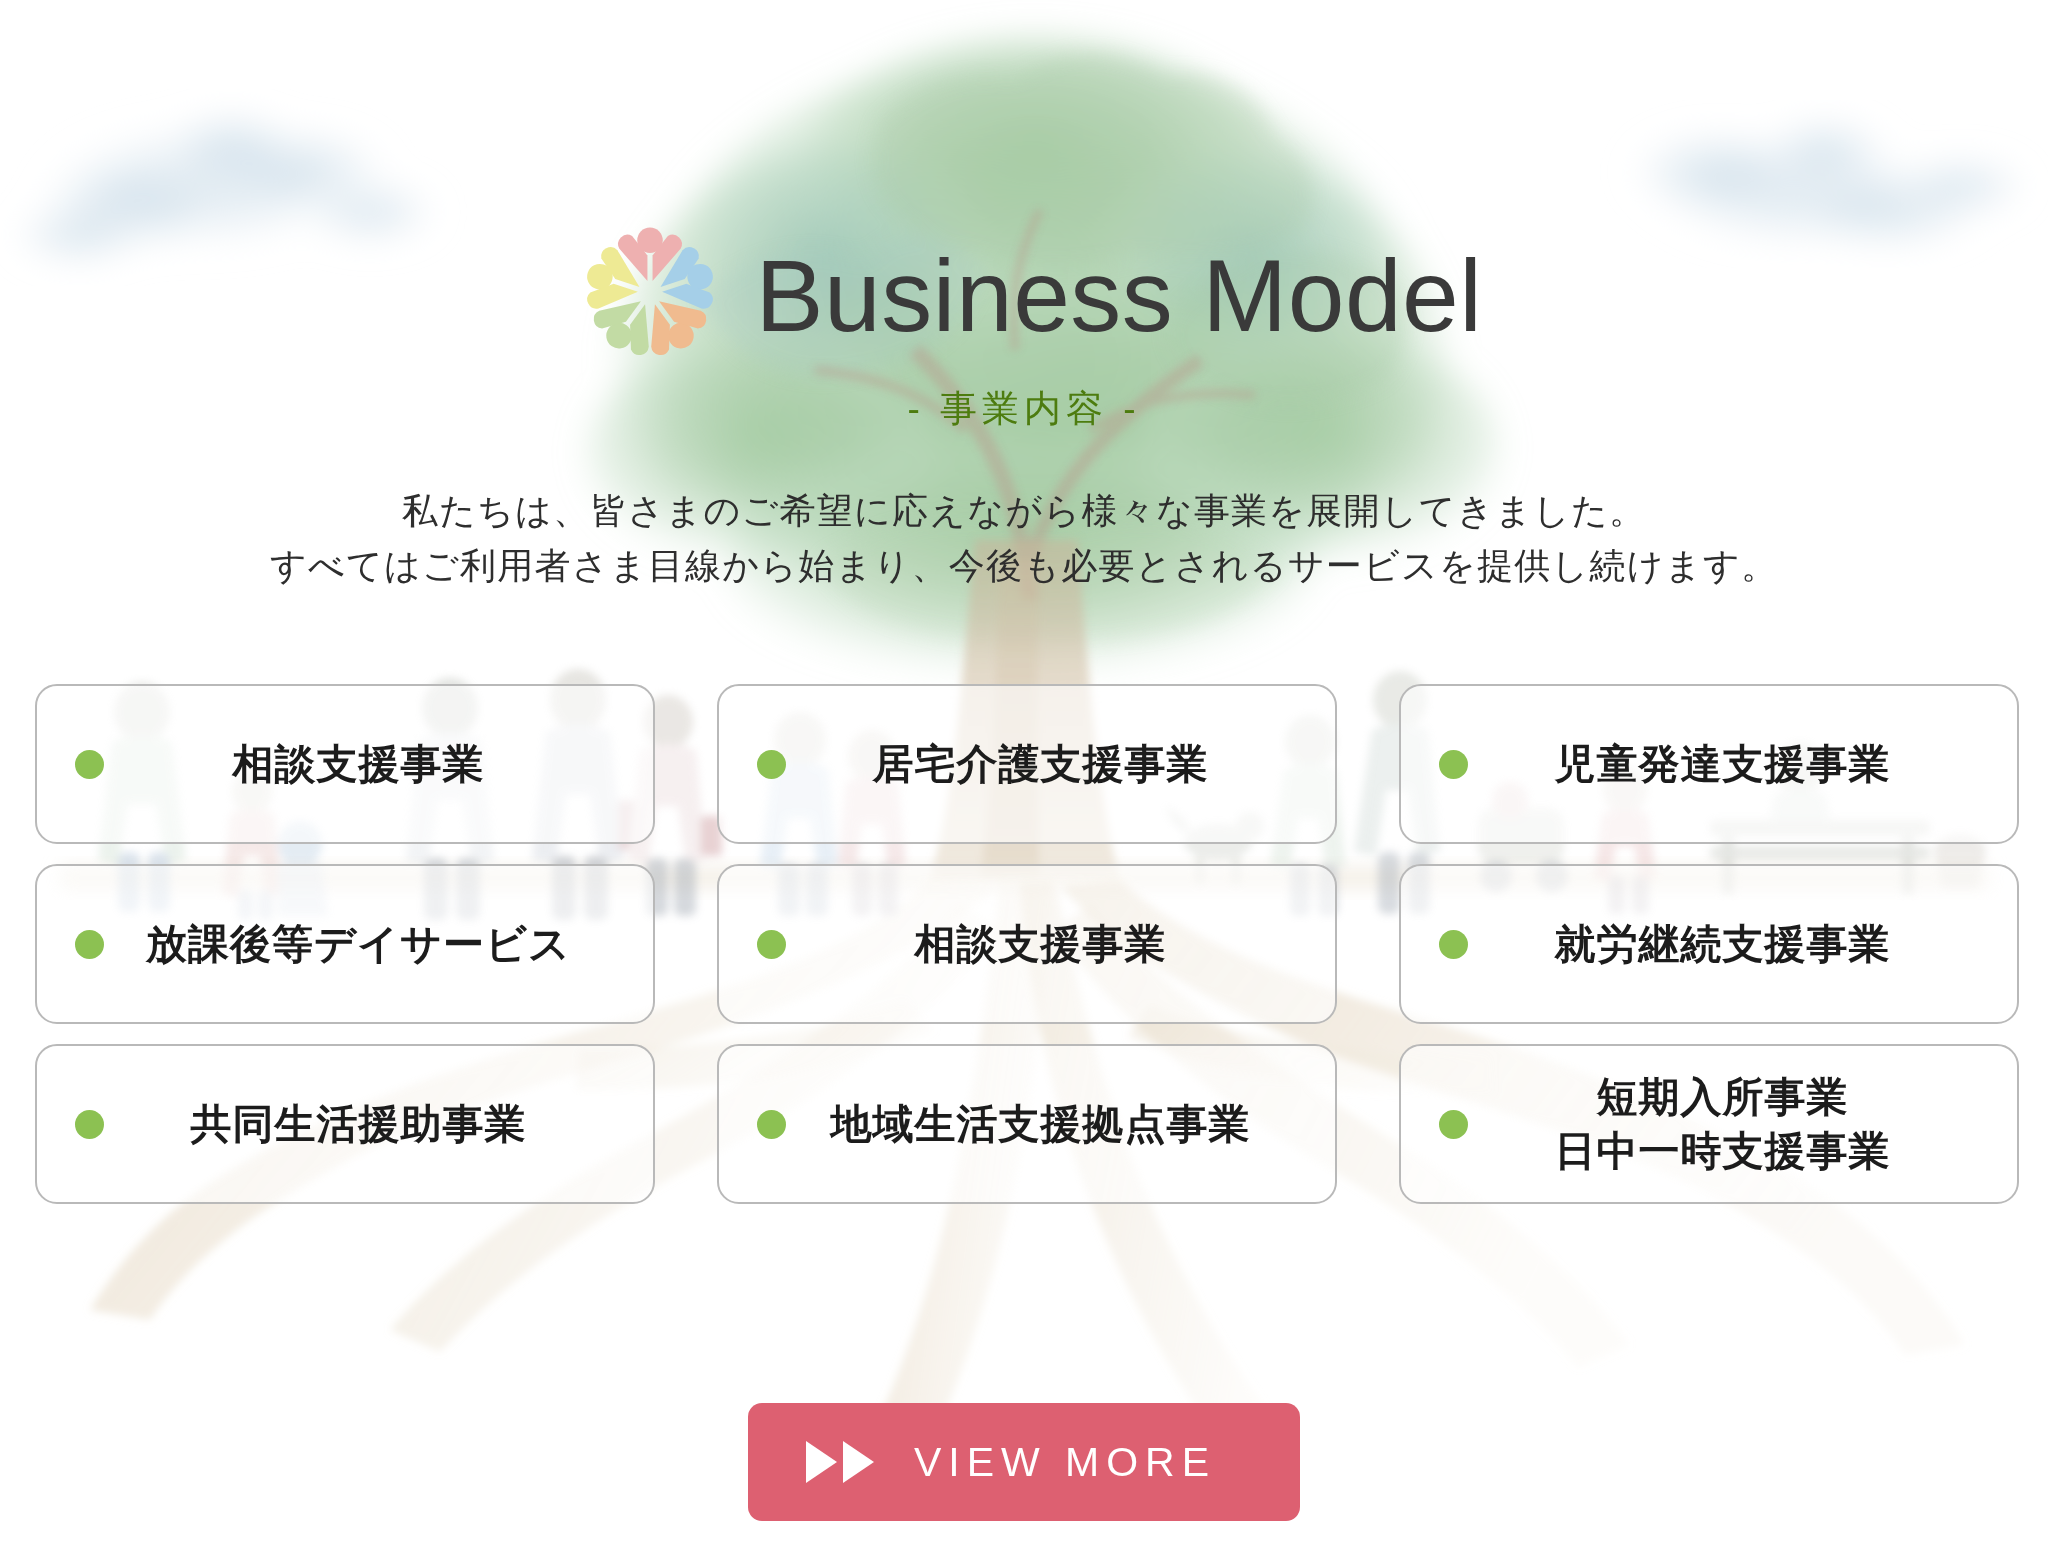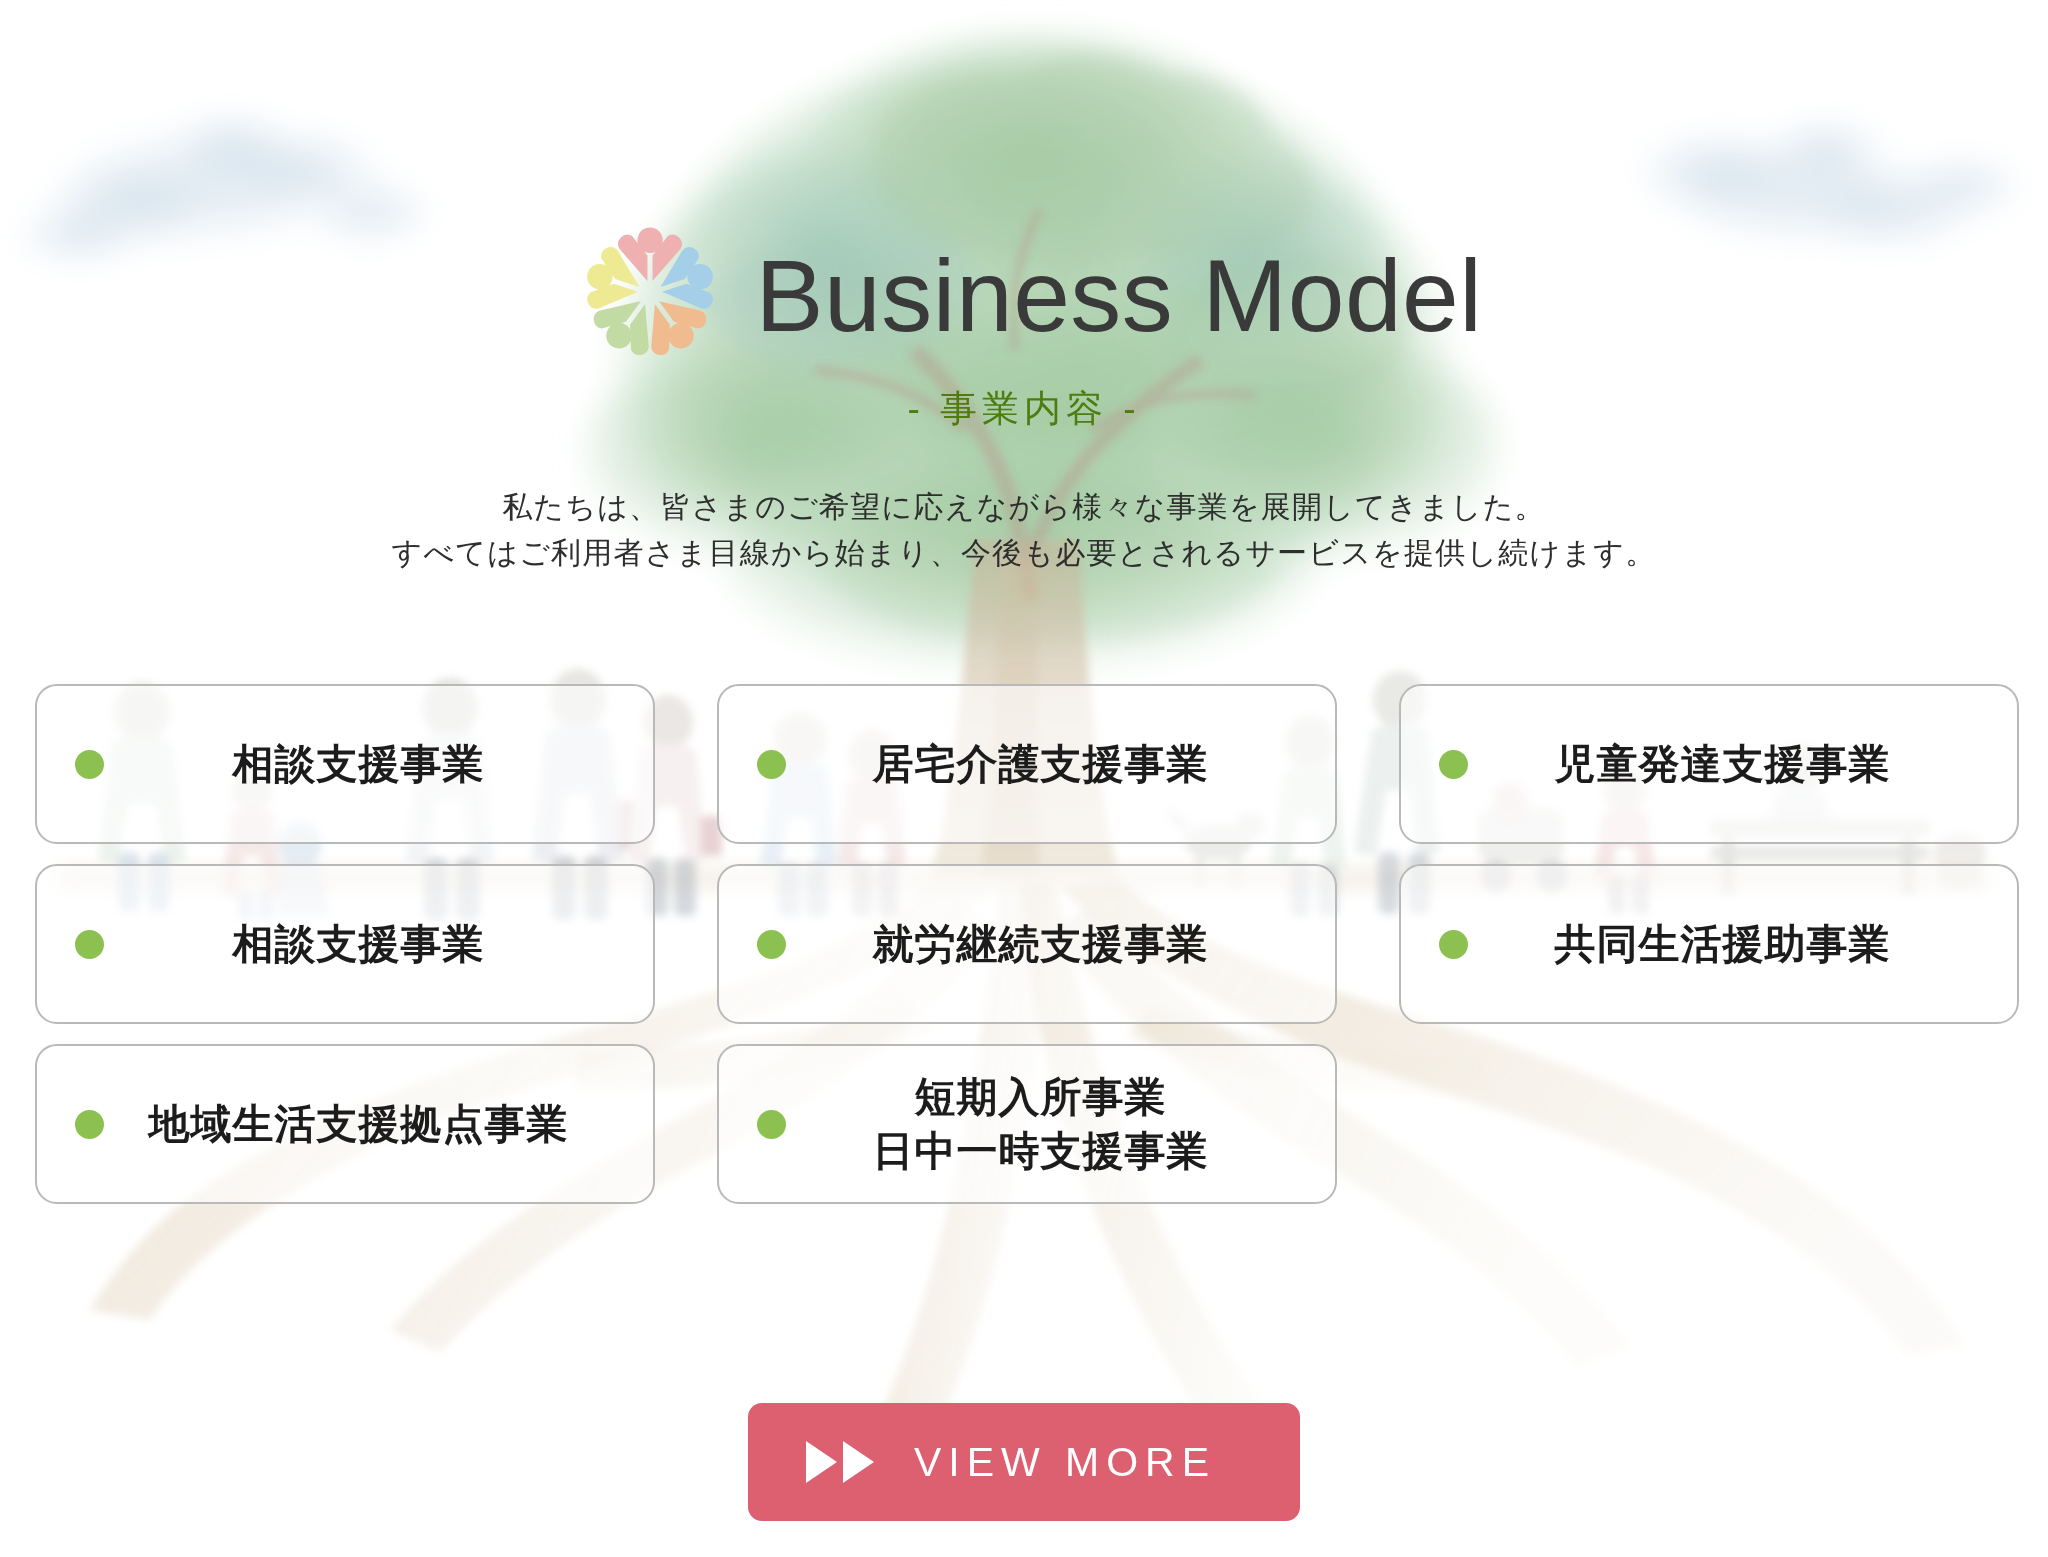--- a/index.html
+++ b/index.html
@@ -49,21 +49,21 @@
   }
   .page-subtitle {
     margin-top: 28px;
     font-size: 37px;
     letter-spacing: 5px;
     color: #4d7c0f;
     font-weight: 400;
   }
   .lead {
     margin-top: 50px;
-    font-size: 30px;
+    font-size: 36px;
     line-height: 1.52;
     letter-spacing: 1.2px;
     color: #2e2e2e;
     font-weight: 500;
   }
   .lead div { white-space: nowrap; }
 
   
   .grid {
     position: absolute;
@@ -421,20 +421,24 @@
     <div class="card">
       <span class="bullet"></span>
       <span class="card-label">居宅介護支援事業</span>
     </div>
 
     <div class="card">
       <span class="bullet"></span>
       <span class="card-label">児童発達支援事業</span>
     </div>
 
+    <div class="card">
+      <span class="bullet"></span>
+      <span class="card-label">放課後等デイサービス</span>
+    </div>
 
     <div class="card">
       <span class="bullet"></span>
       <span class="card-label">相談支援事業</span>
     </div>
 
     <div class="card">
       <span class="bullet"></span>
       <span class="card-label">就労継続支援事業</span>
     </div>

